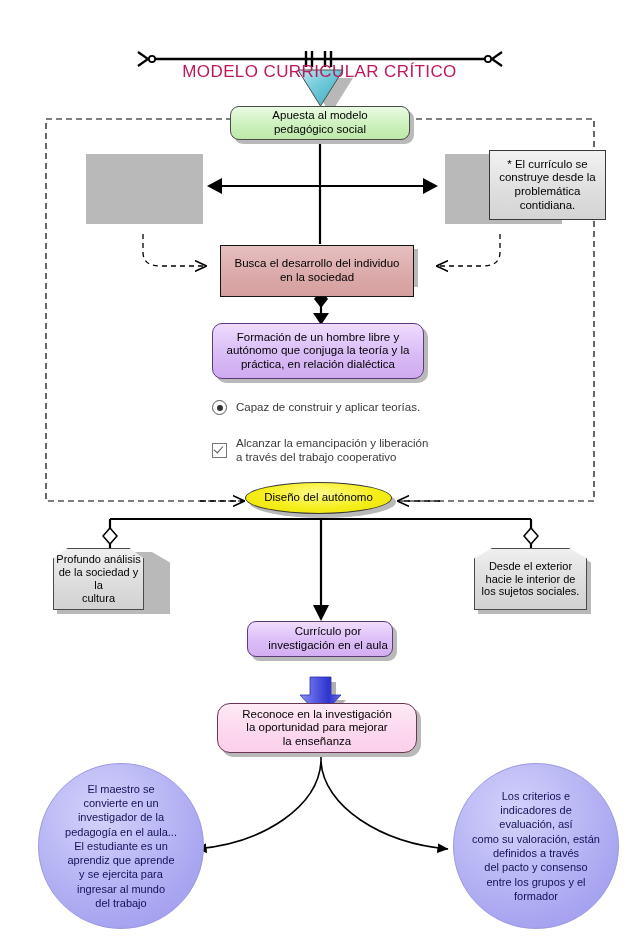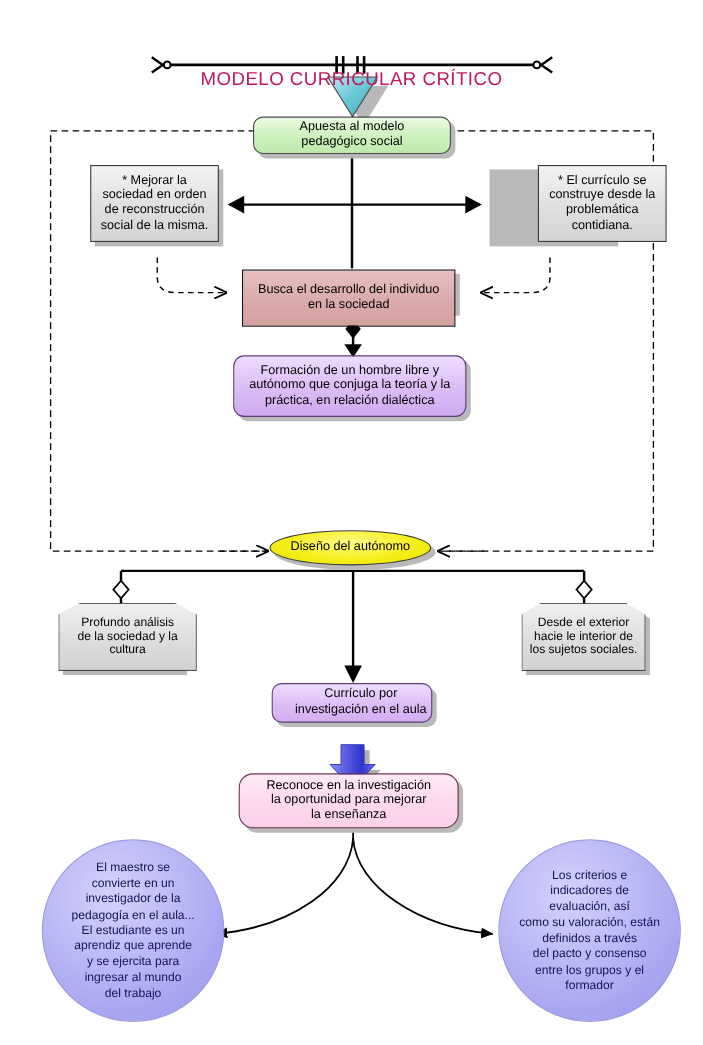--- a/index.html
+++ b/index.html
@@ -192,46 +192,55 @@
     <path d="M 321 762 C 324 806 380 843 448 849" fill="none" stroke="#000" stroke-width="1.6" marker-end="url(#arrowBlack)"></path>
   </svg>
 
   <div class="title">MODELO CURRICULAR CRÍTICO</div>
 
   <div class="shadow" style="left:234px;top:110px;width:180px;height:34px;border-radius:9px;"></div>
   <div class="node n-green" style="left:230px;top:106px;width:180px;height:34px;">Apuesta al modelo
 pedagógico social</div>
 
   <div class="shadow" style="left:86px;top:154px;width:117px;height:70px;"></div>
-  <div class="node n-gray" style="left:82px;top:150px;width:117px;height:70px;">* Mejorar la
-sociedad en orden
-de reconstrucción
-social de la misma.</div>
 
   <div class="shadow" style="left:445px;top:154px;width:117px;height:70px;"></div>
   <div class="node n-gray" style="left:441px;top:150px;width:117px;height:70px;margin-left:48px;">* El currículo se
 construye desde la
 problemática
 contidiana.</div>
 
   <div class="shadow" style="left:224px;top:249px;width:194px;height:38px;"></div>
   <div class="node n-rose" style="left:220px;top:245px;width:194px;height:52px;">Busca el desarrollo del individuo
 en la sociedad</div>
 
   <div class="shadow" style="left:216px;top:327px;width:212px;height:56px;border-radius:10px;"></div>
   <div class="node n-purple" style="left:212px;top:323px;width:212px;height:56px;">Formación de un hombre libre y
 autónomo que conjuga la teoría y la
 práctica, en relación dialéctica</div>
 
+  <div class="cb" style="left:212px;top:400px;width:240px;height:66px;">
+    <div class="cb-row" style="left:0;top:0;">
+      <span class="radio-out">
+          <span class="radio-in"></span>
+        </span>
+      <span class="cb-text">Capaz de construir y aplicar teorías.</span>
+    </div>
+    <div class="cb-row" style="left:0;top:36px;align-items:center;">
+      <span class="chk"></span>
+      <span class="cb-text">Alcanzar la emancipación y liberación
+a través del trabajo cooperativo</span>
+    </div>
+  </div>
 
   <div class="shadow" style="left:249px;top:486px;width:147px;height:32px;border-radius:50%;"></div>
   <div class="node n-ellipse" style="left:245px;top:482px;width:147px;height:32px;">Diseño del autónomo</div>
 
   <div class="shadow" style="left:57px;top:552px;width:113px;height:62px;clip-path:polygon(16% 0%,84% 0%,100% 17%,100% 100%,0% 100%,0% 17%);"></div>
-  <div class="node n-oct" style="left:53px;top:548px;width:126px;height:62px;">Profundo análisis
+  <div class="node n-oct" style="left:53px;top:548px;width:91px;height:62px;">Profundo análisis
 de la sociedad y la
 cultura</div>
 
   <div class="shadow" style="left:478px;top:552px;width:113px;height:62px;clip-path:polygon(16% 0%,84% 0%,100% 17%,100% 100%,0% 100%,0% 17%);"></div>
   <div class="node n-oct" style="left:474px;top:548px;width:113px;height:62px;">Desde el exterior
 hacie le interior de
 los sujetos sociales.</div>
 
   <div class="shadow" style="left:251px;top:625px;width:146px;height:36px;border-radius:9px;"></div>
   <div class="node n-purple2" style="left:247px;top:621px;width:146px;height:36px;padding-left:16px;">Currículo por

